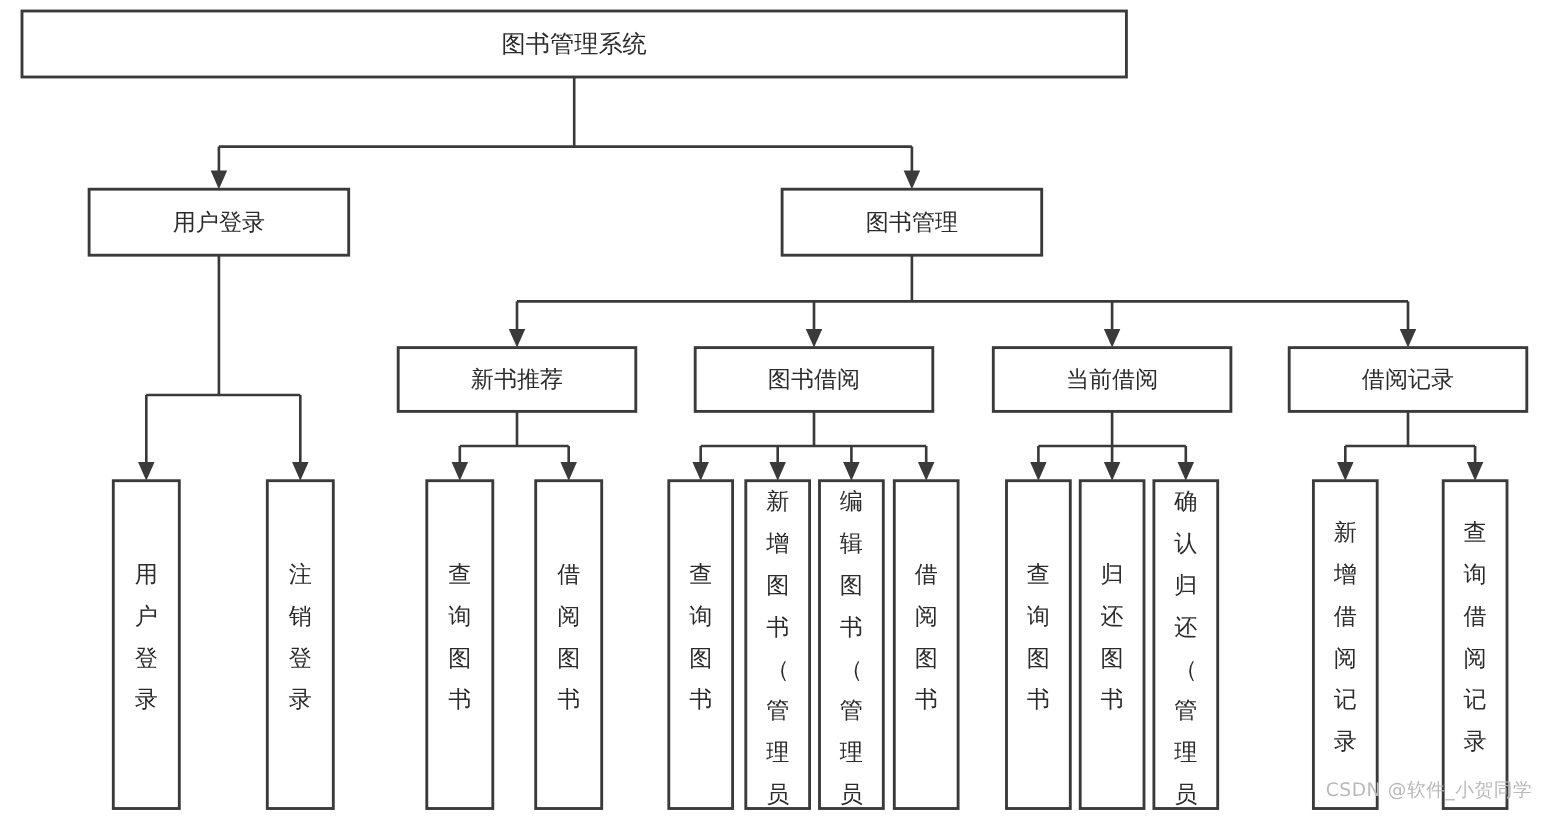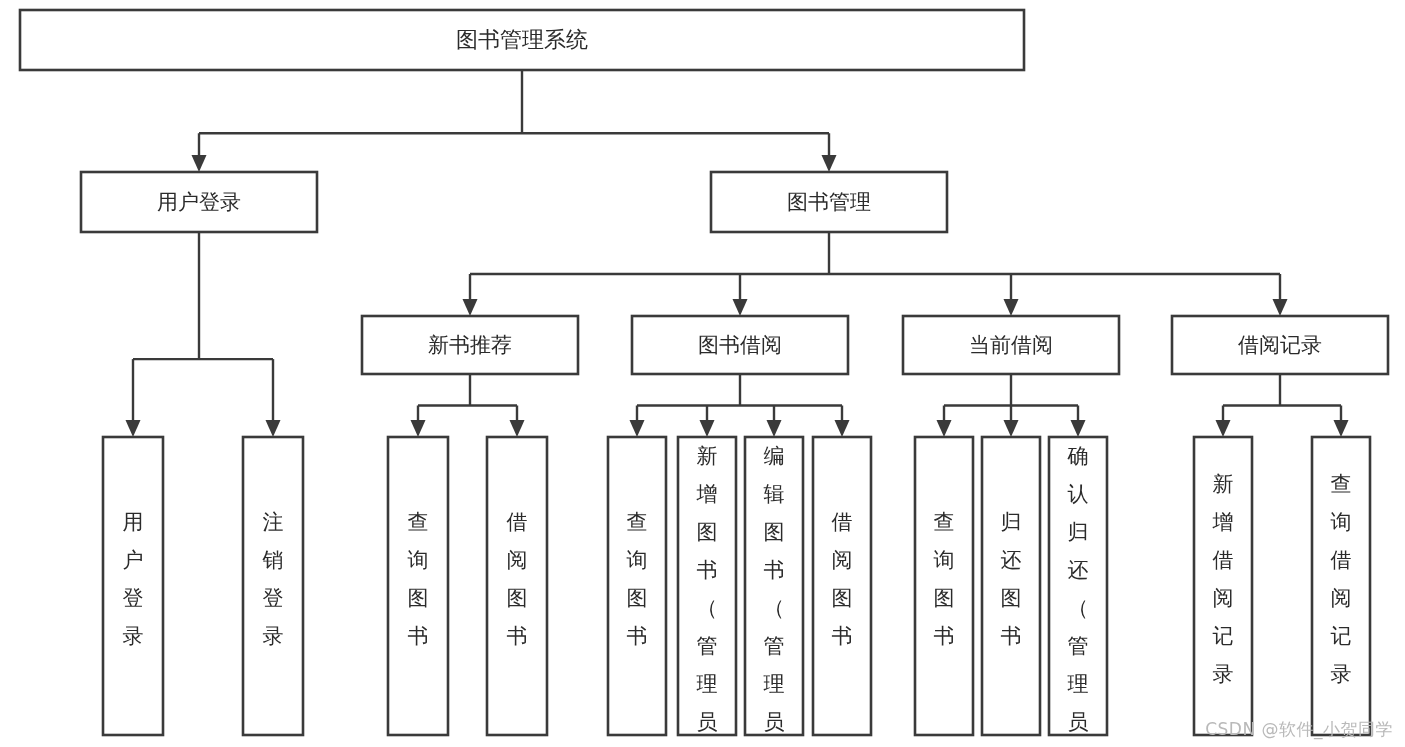--- a/index.html
+++ b/index.html
@@ -59,21 +59,21 @@
   .node-label.lvl3 { font-size: 21px; }
   .leaf-label {
     fill: #2b2b2b;
     font-family: "DejaVu Sans", "Liberation Sans", sans-serif;
     font-size: 21px;
     text-anchor: middle;
   }
   .watermark {
     position: absolute;
     right: 12px;
-    bottom: 6px;
+    bottom: 17px;
     font-family: "DejaVu Sans", "Liberation Sans", sans-serif;
     font-size: 17px;
     color: #b9b9b9;
     letter-spacing: 0.5px;
     white-space: nowrap;
     user-select: none;
   }
 </style>
 </head>
 <body>

